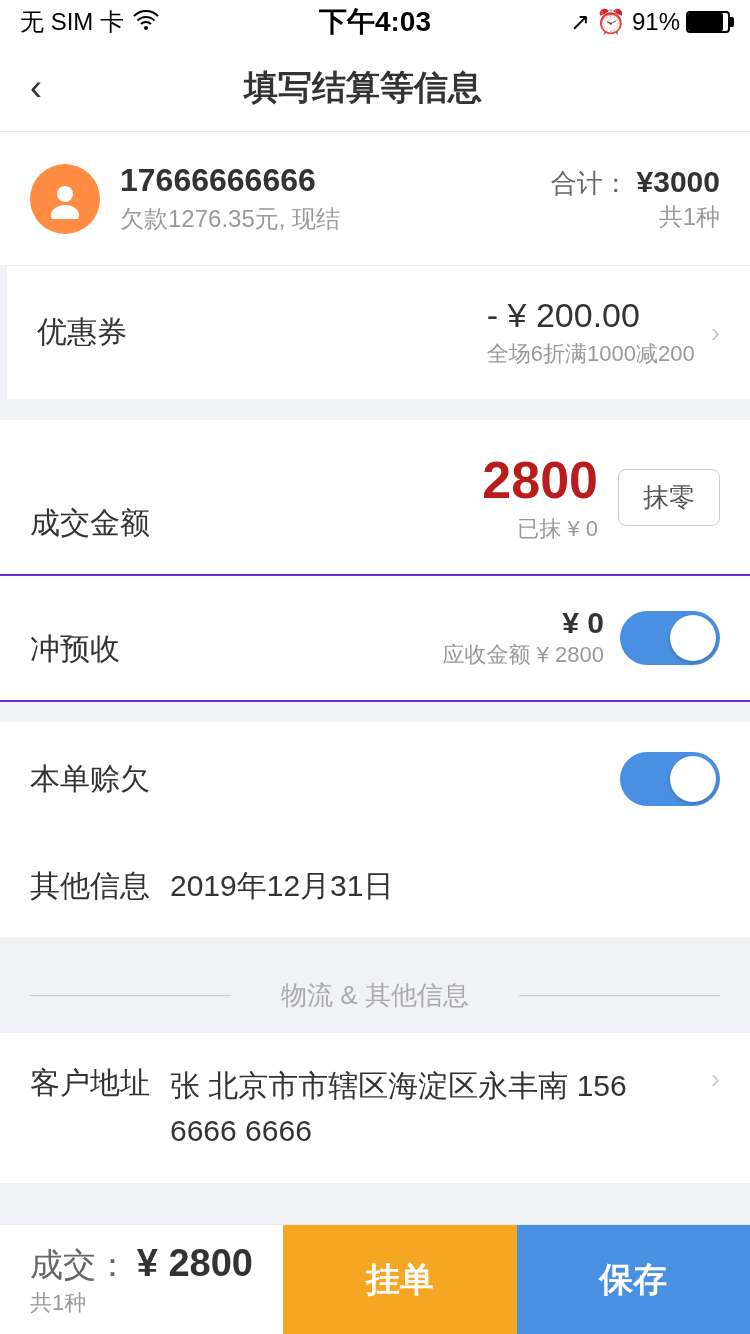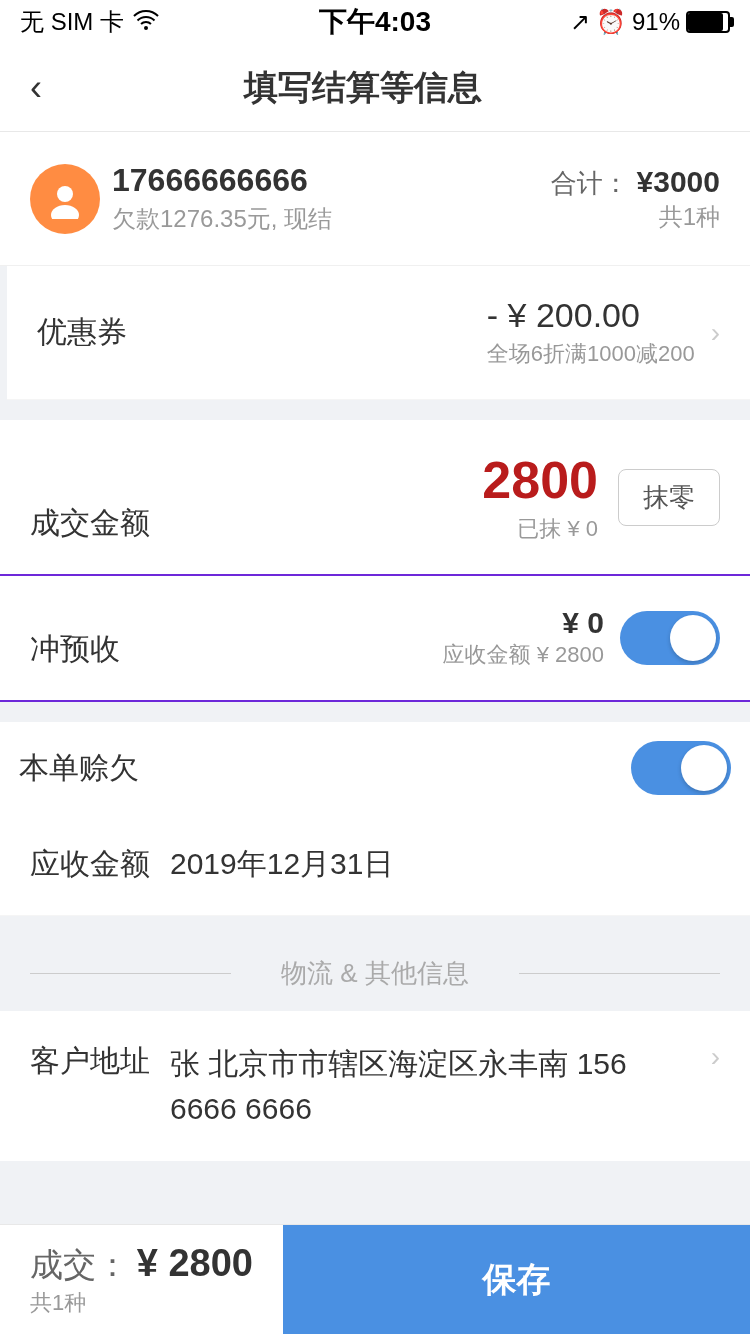--- a/index.html
+++ b/index.html
@@ -104,21 +104,21 @@
       background: #fff;
       padding: 30px;
       display: flex;
       align-items: center;
       justify-content: space-between;
       border-bottom: 1px solid #f0f0f0;
     }
     .customer-left {
       display: flex;
       align-items: center;
-      gap: 12px;
+      gap: 20px;
     }
     .avatar {
       width: 70px;
       height: 70px;
       border-radius: 50%;
       background: #ff8c42;
       display: flex;
       align-items: center;
       justify-content: center;
       color: #fff;
@@ -270,21 +270,21 @@
       background: #fff;
       position: absolute;
       top: 4px;
       right: 4px;
       box-shadow: 0 2px 4px rgba(0,0,0,0.2);
     }
 
     
     .debt-row {
       background: #fff;
-      padding: 19px;
+      padding: 30px;
       display: flex;
       align-items: center;
       justify-content: space-between;
       gap: 20px;
     }
 
     
     .date-row {
       background: #fff;
       padding: 30px;
@@ -506,21 +506,21 @@
   <div class="section-divider"></div>
 
   <div class="debt-row">
     <span class="amount-label">本单赊欠</span>
     <div class="toggle">
       <div class="toggle-knob"></div>
     </div>
   </div>
 
   <div class="date-row">
-    <span class="date-label">应收金额</span>
+    <span class="date-label">其他信息</span>
     <span class="date-value">2019年12月31日</span>
   </div>
 
   <div class="section-divider"></div>
 
   <div class="logistics-divider">
     <div class="logistics-line"></div>
     <span class="logistics-text">物流 &amp; 其他信息</span>
     <div class="logistics-line"></div>
   </div>
@@ -537,15 +537,16 @@
 
 <div class="bottom-bar">
   <div class="bottom-summary">
     <div>
       <span class="bottom-label">成交：</span>
       <span class="bottom-amount">¥ 2800</span>
     </div>
     <div class="bottom-count">共1种</div>
   </div>
   <div class="bottom-actions">
+    <div class="btn-hangsingle">挂单</div>
     <div class="btn-save">保存</div>
   </div>
 </div>
 
 </body></html>

